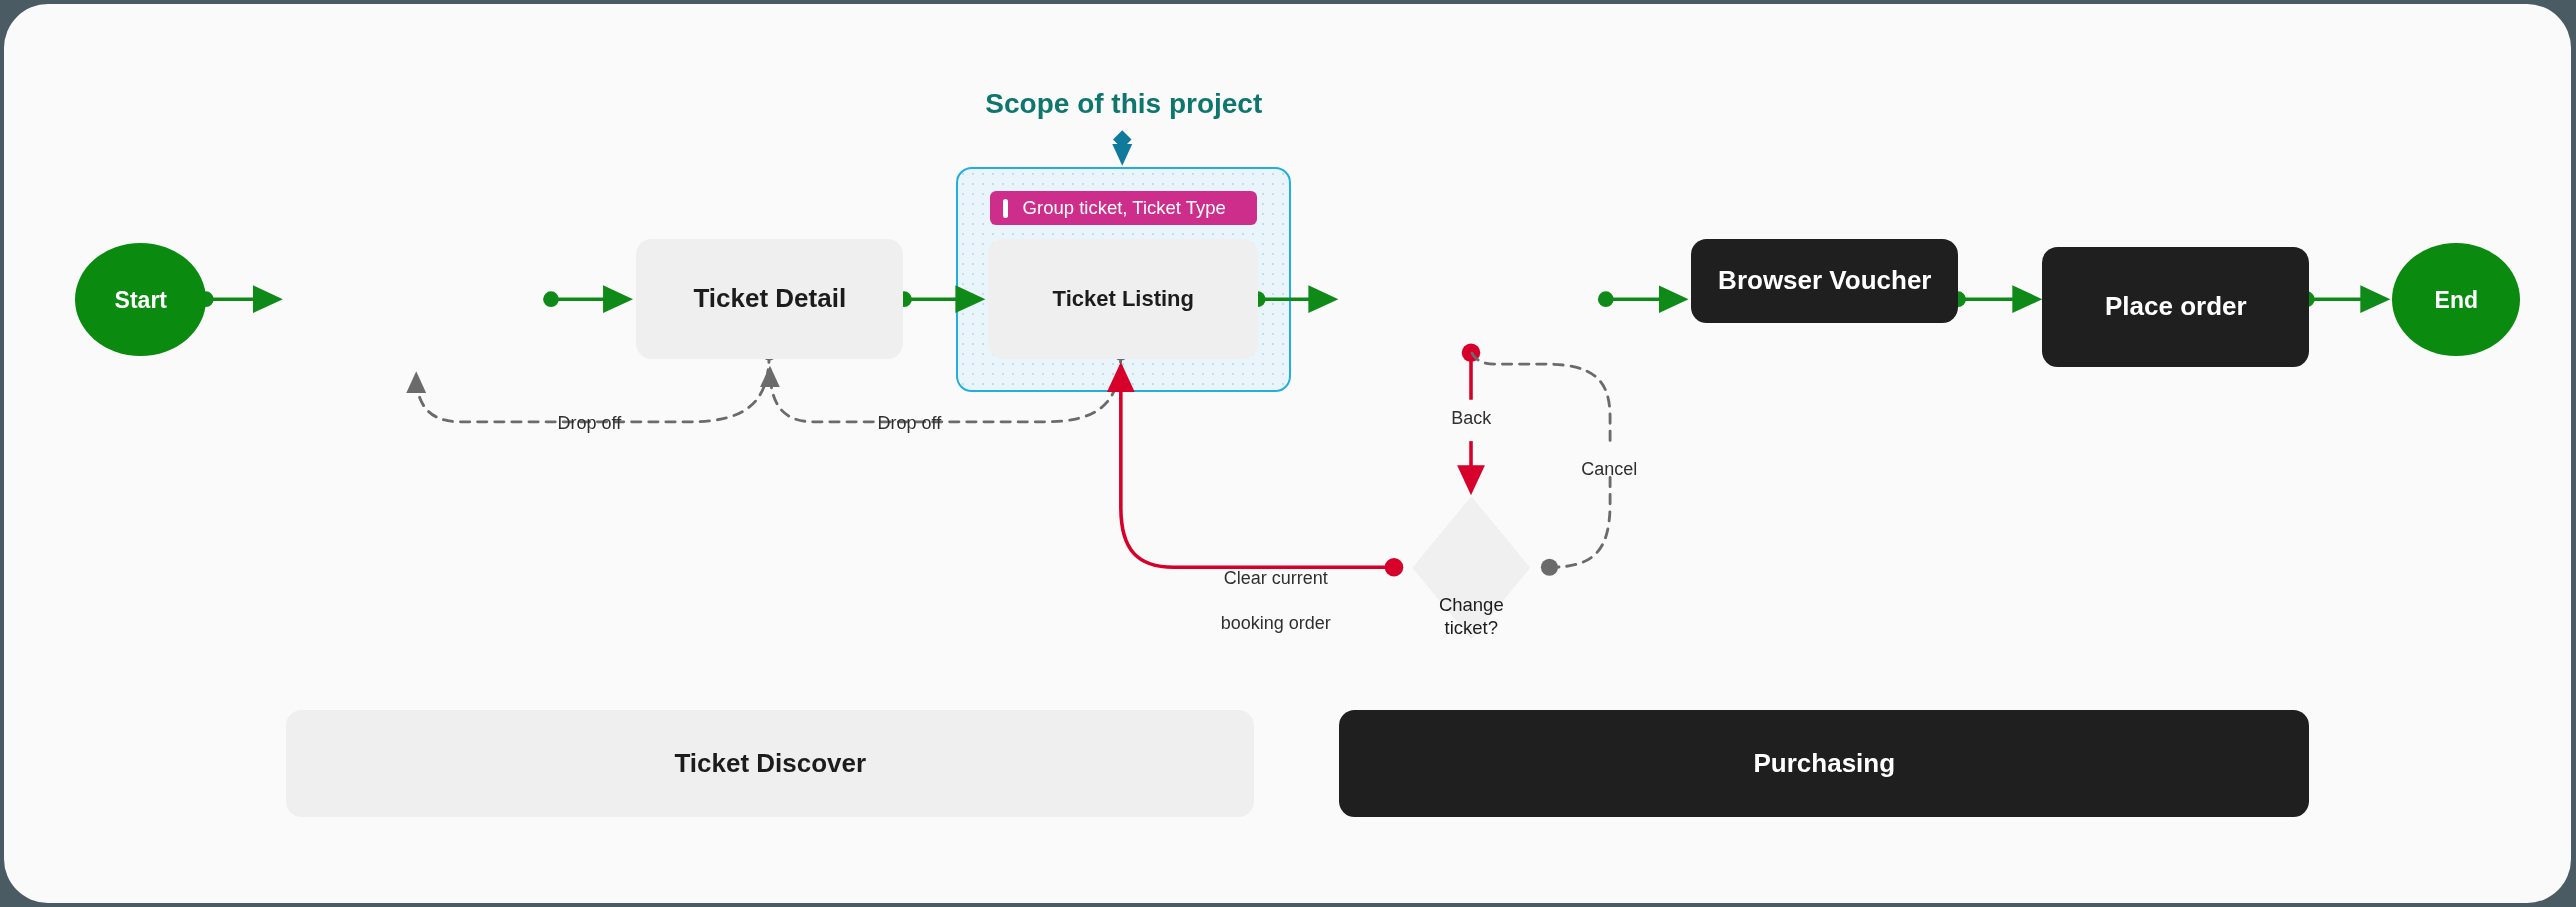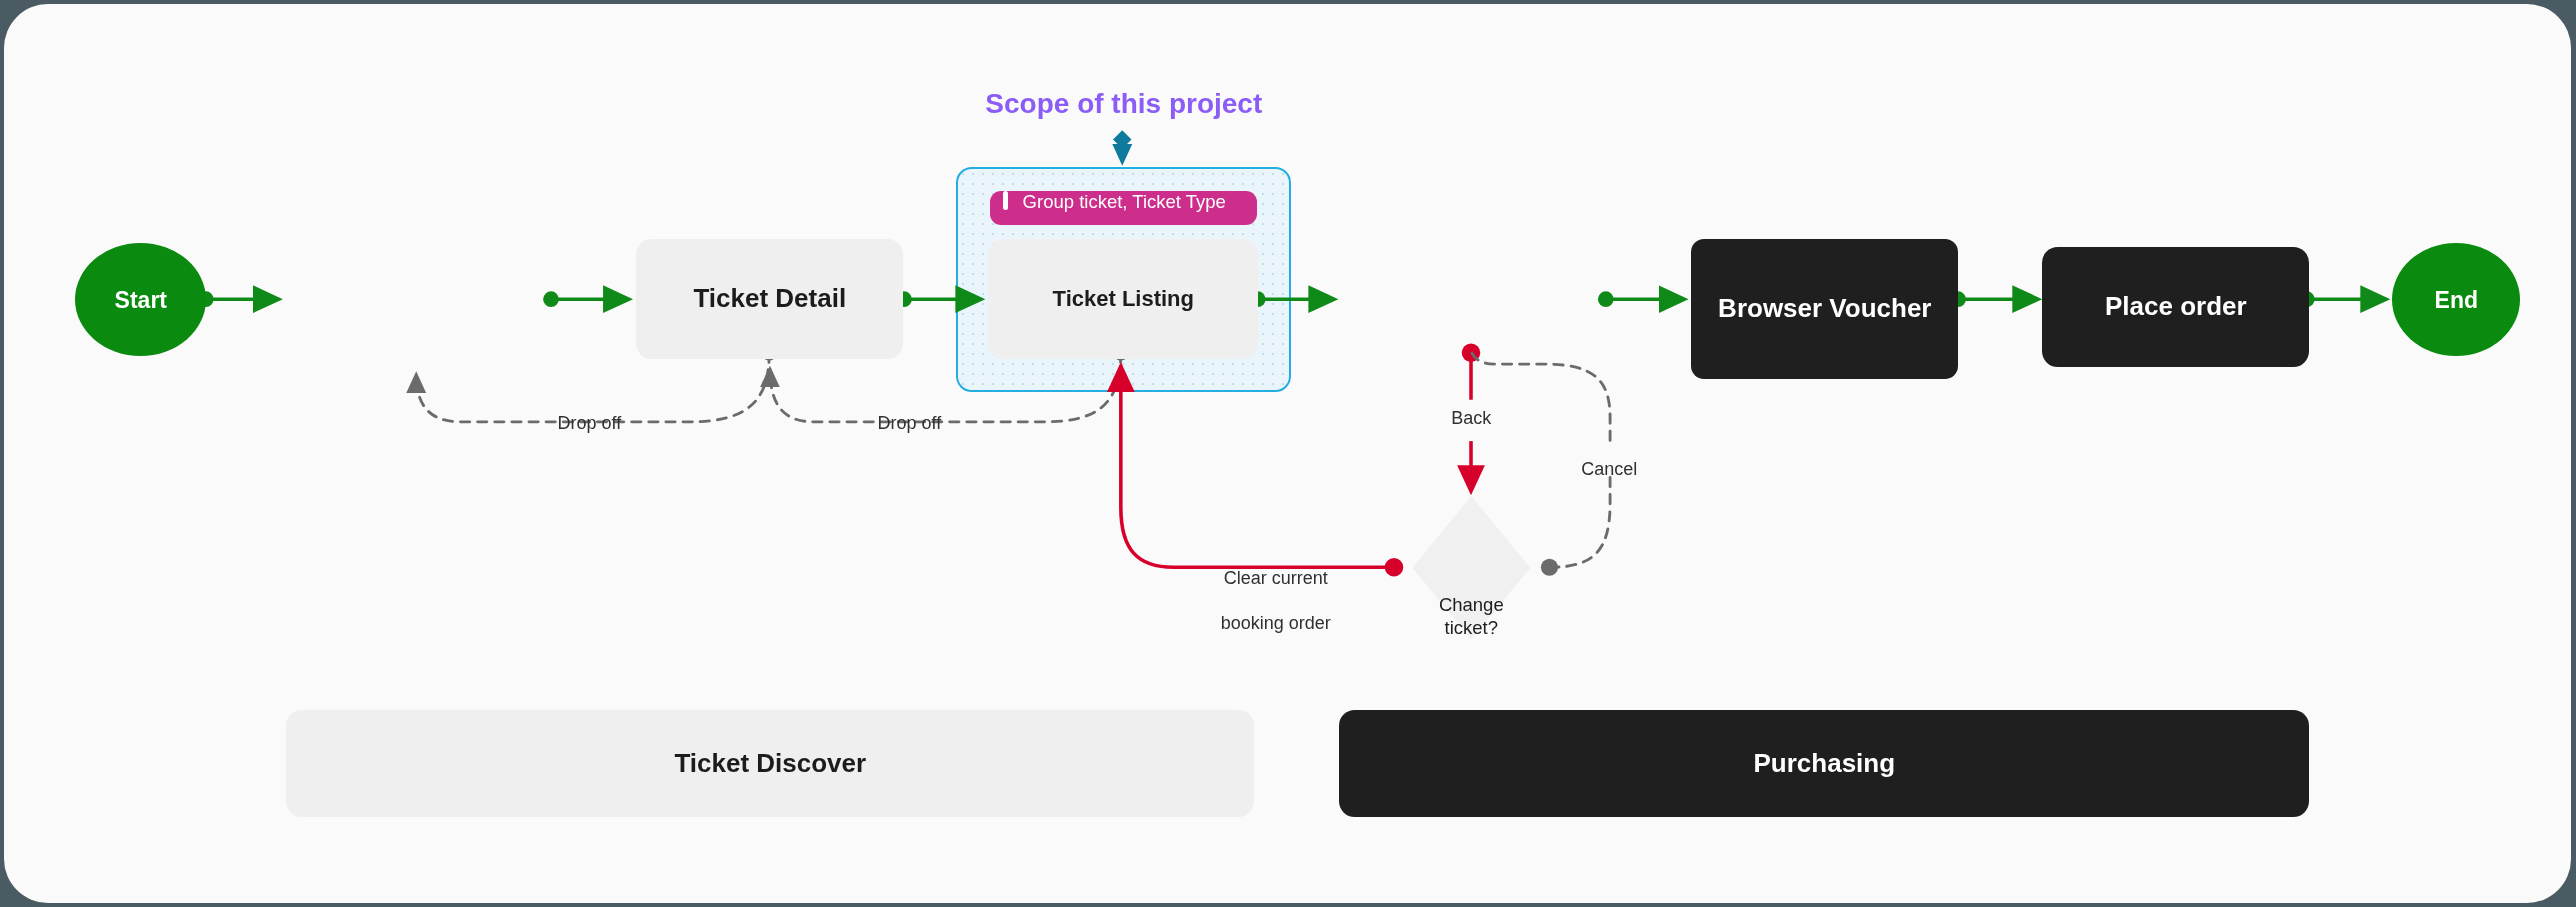--- a/index.html
+++ b/index.html
@@ -108,33 +108,34 @@
     position: absolute;
     box-sizing: border-box;
     background-color: #e9f5fa;
     background-image: radial-gradient(#c3dde8 0.9px, transparent 1px);
     background-size: 10px 10px;
     border: 2.9px solid #22aee0;
     border-radius: 15.7px;
   }
   #scope-label {
     position: absolute;
-    color: #8b5cf6;
+    color: #0f766e;
     font-size: 28px;
     font-weight: 700;
     white-space: nowrap;
   }
 
   
   #scope-badge {
     position: absolute;
     box-sizing: border-box;
     background: #cd2e8c;
-    border-radius: 11px;
+    border-radius: 6px;
     display: flex;
+    align-items: center;
     padding-left: 13px;
     gap: 14.3px;
   }
   #scope-badge .bar {
     width: 5px;
     height: 18.5px;
     background: #ffffff;
     border-radius: 2.9px;
     flex: 0 0 auto;
   }
@@ -260,21 +261,21 @@
       </div>
 
       <div class="node node-terminal" style="left:71px; top:239px; width:131px; height:113px;">Start</div>
 
 
       <div class="node node-light" style="left:632px; top:235px; width:267px; height:120px;">Ticket Detail</div>
 
       <div class="node node-inner-light" style="left:984px; top:235px; width:270px; height:120px;">Ticket Listing</div>
 
 
-      <div class="node node-dark" style="left:1687px; top:235px; width:267px; height:140px;border-radius:13px;">Browser Voucher</div>
+      <div class="node node-dark" style="left:1687px; top:235px; width:267px; height:84px;">Browser Voucher</div>
 
       <div class="node node-dark" style="left:2038px; top:235px; width:267px; height:120px;margin-top:8px;">Place order</div>
 
       <div class="node node-terminal" style="left:2388px; top:239px; width:128px; height:113px;">End</div>
 
       <div class="node-decision" style="left:1408px; top:492px;">
         <div class="dshape"></div>
         <div class="dlabel">
           <span>Change</span><br>
           <span>ticket?</span>

